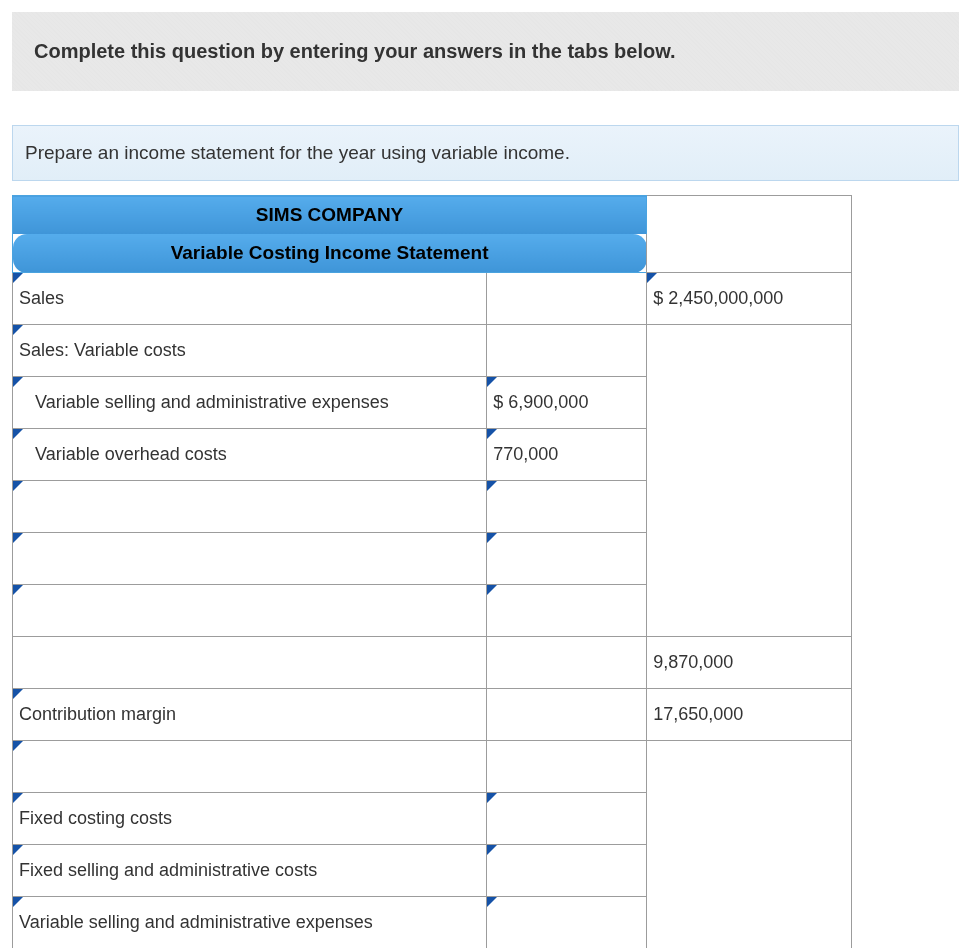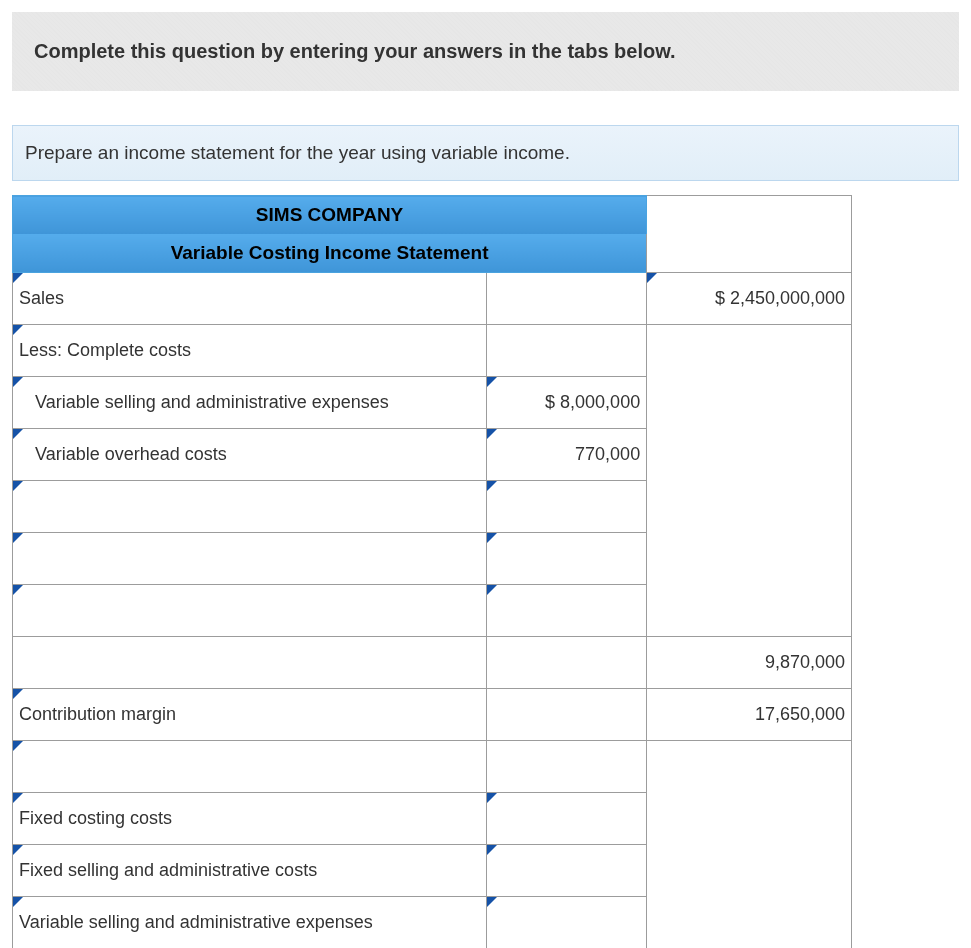--- a/index.html
+++ b/index.html
@@ -68,21 +68,21 @@
       font-size: 19px;
     }
     td.cell {
       border: 1px solid #9c9c9c;
       padding: 7px 6px;
       height: 52px;
       vertical-align: middle;
       position: relative;
       background: #fff;
     }
-    td.num { text-align: right; font-size: 18px; }
+    td.num { text-align: left; font-size: 18px; }
     td.lbl { font-size: 18px; }
     td.indent { padding-left: 22px; }
     td.has-mark::before {
       content:"";
       position:absolute;
       top:0; left:0;
       border-top:10px solid #1552a7;
       border-right:10px solid transparent;
     }
   </style>
@@ -102,38 +102,38 @@
     <col style="width:475px">
     <col style="width:160px">
     <col style="width:205px">
   </colgroup>
   <tbody>
         <tr class="hdr-row">
     <td colspan="2" style="border-bottom:none;">SIMS COMPANY</td>
     <td rowspan="2" class="cell" style="background:#fff;border:1px solid #9c9c9c;"></td>
   </tr>
   <tr class="hdr-row">
-    <td colspan="2" style="border-top:none;">Variable Costing Income Statement</td>
+    <td colspan="2" style="border-top:none;border-radius:14px;">Variable Costing Income Statement</td>
   </tr>
 
   <tr>
     <td class="cell lbl has-mark">Sales</td>
     <td class="cell"></td>
     <td class="cell num has-mark" style="white-space:pre-line;">$ 2,450,000,000</td>
   </tr>
 
   <tr>
-    <td class="cell lbl has-mark">Less: Complete costs</td>
+    <td class="cell lbl has-mark">Sales: Variable costs</td>
     <td class="cell" style="border-left:none;border-right:1px solid #9c9c9c;border-top:none;border-bottom:none;"></td>
     <td class="cell" style="border-top:1px solid #9c9c9c;border-bottom:none;border-left:1px solid #9c9c9c;border-right:1px solid #9c9c9c;"></td>
   </tr>
 
   <tr>
     <td class="cell lbl indent has-mark">Variable selling and administrative expenses</td>
-    <td class="cell num has-mark">$ 8,000,000</td>
+    <td class="cell num has-mark">$ 6,900,000</td>
     <td class="cell" style="border-top:none;border-bottom:none;"></td>
   </tr>
 
   <tr>
     <td class="cell lbl indent has-mark">Variable overhead costs</td>
     <td class="cell num has-mark">770,000</td>
     <td class="cell" style="border-top:none;border-bottom:none;"></td>
   </tr>
 
   <tr>

